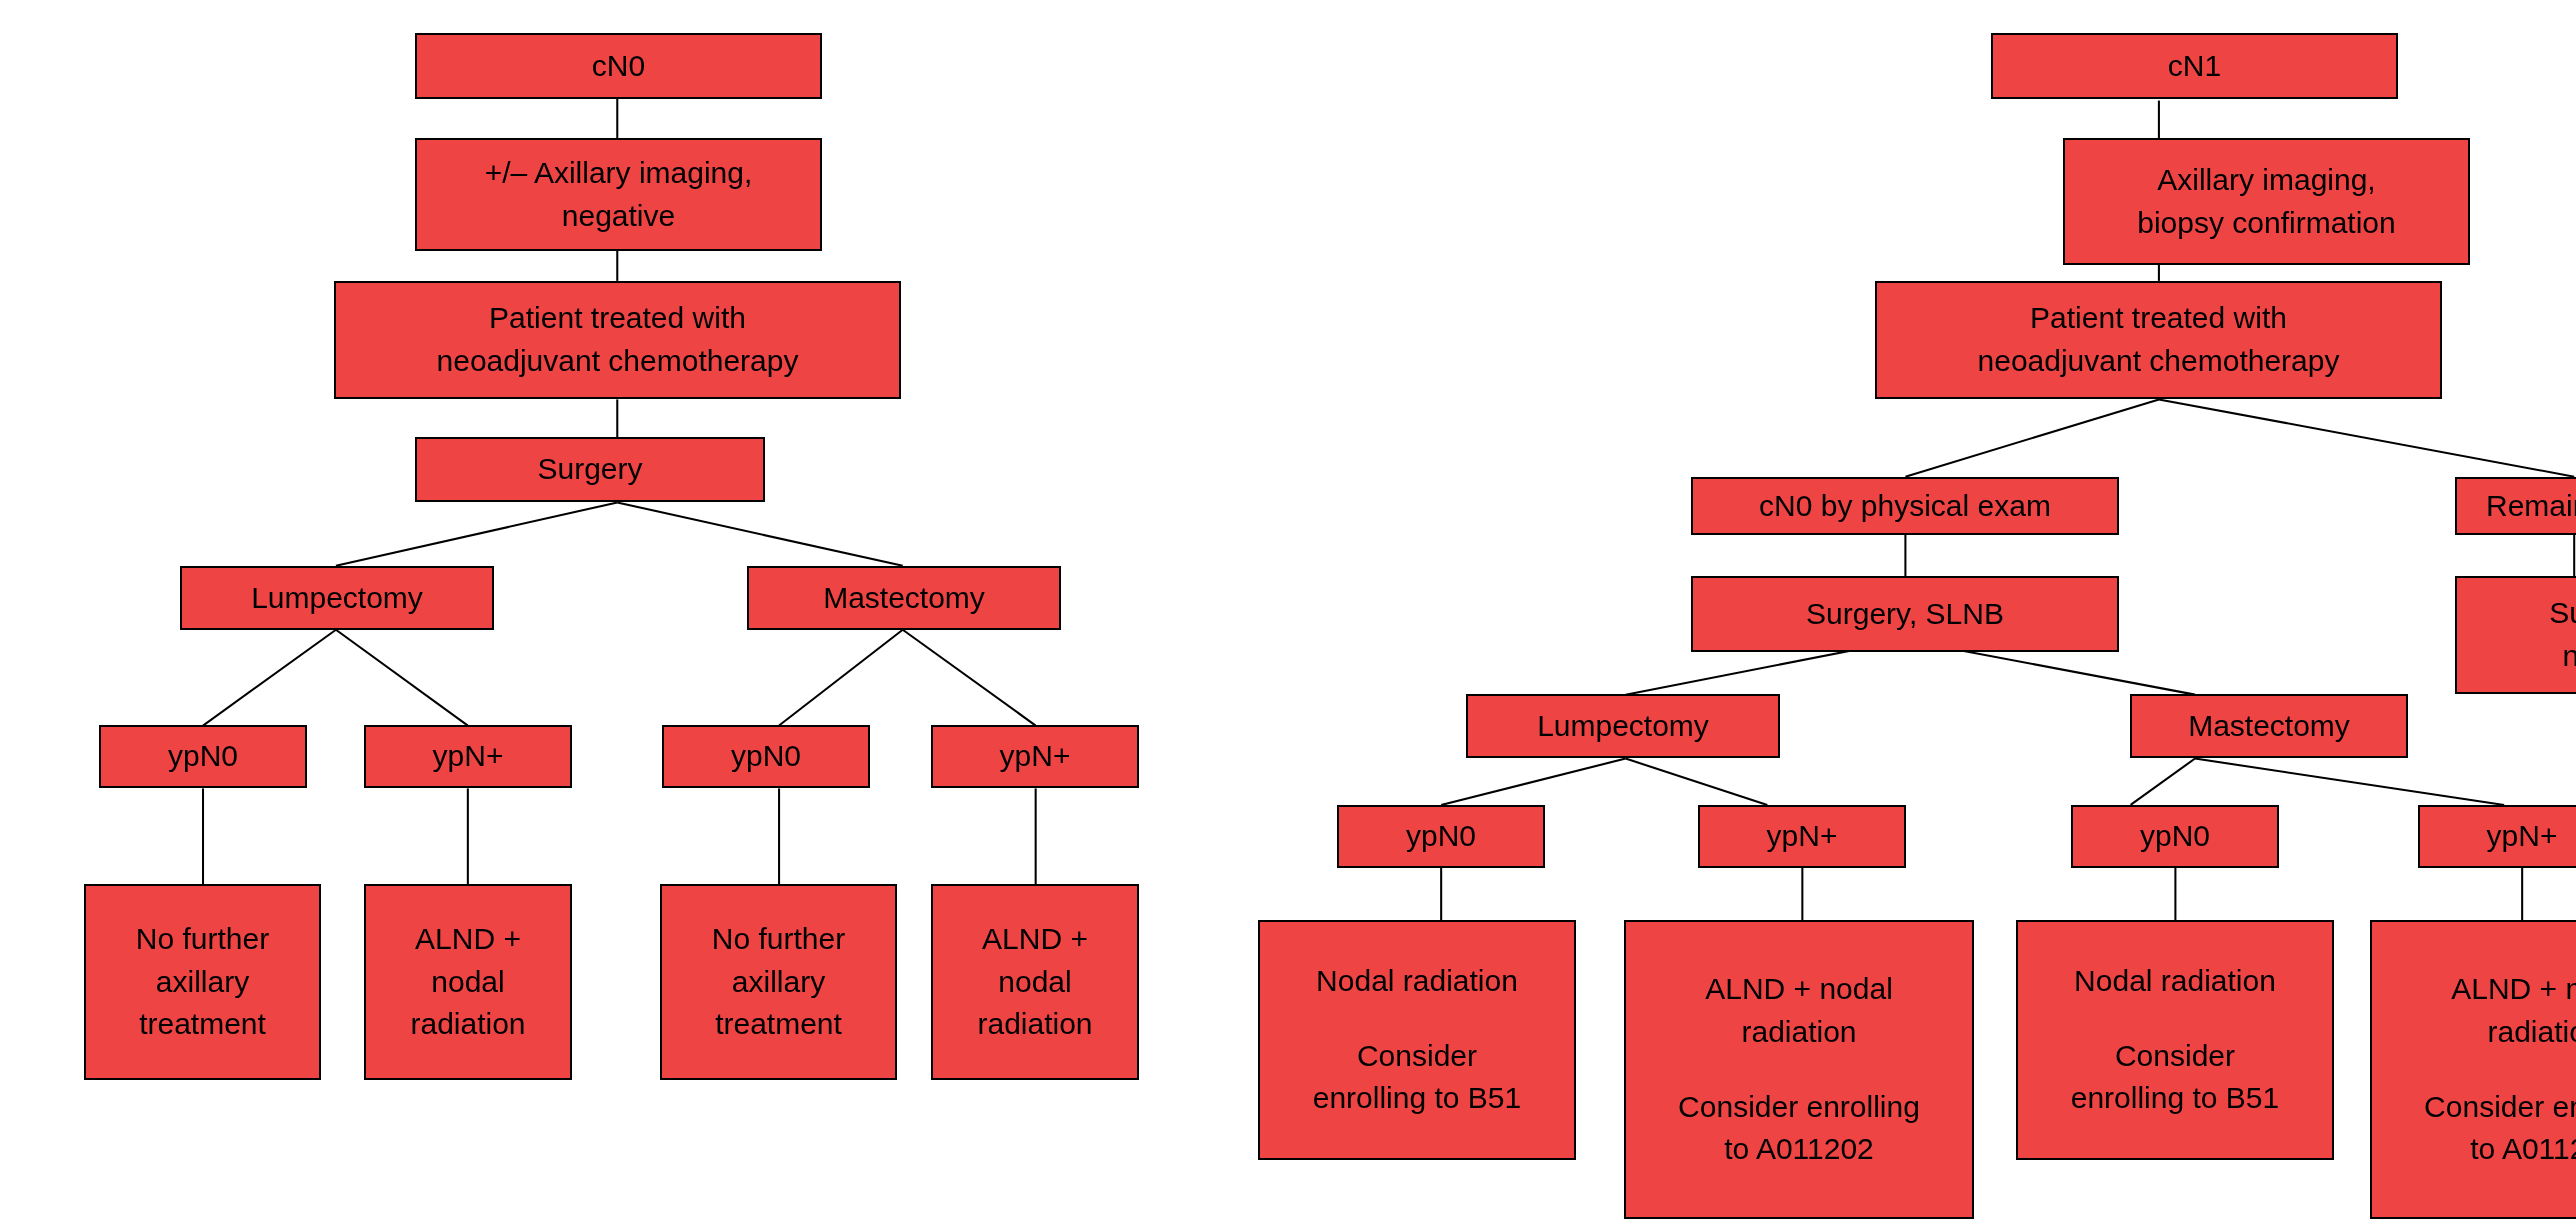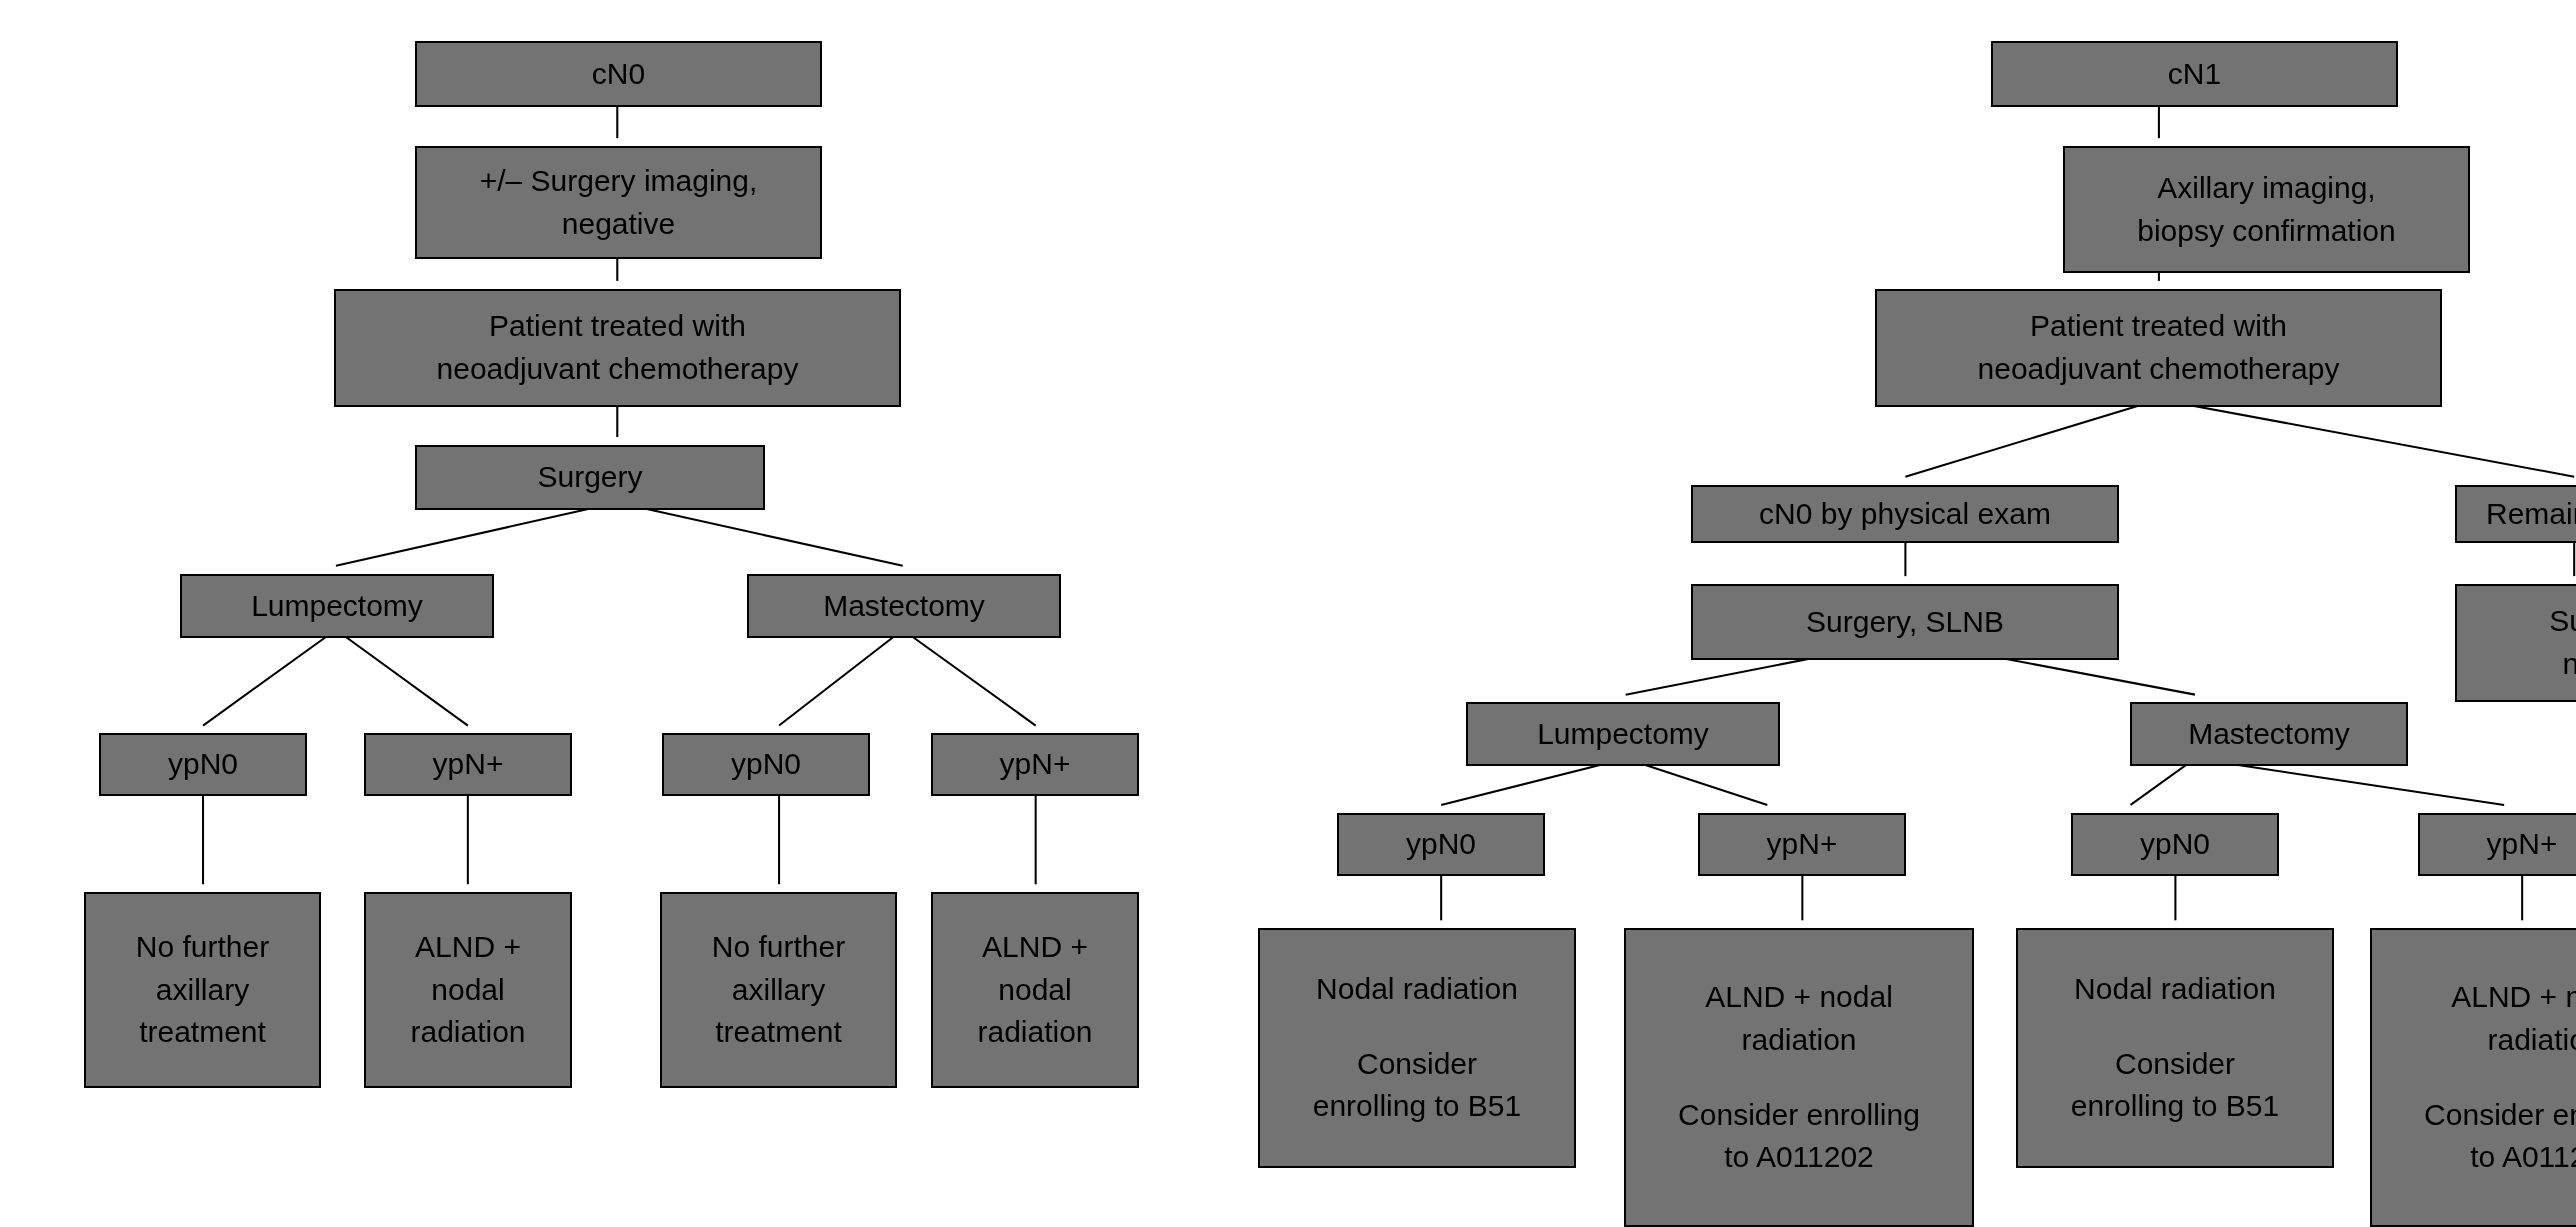--- a/index.html
+++ b/index.html
@@ -15,31 +15,31 @@
     position:absolute;
     left:0; top:0;
     width:2922px;
     height:1228px;
     pointer-events:none;
   }
   .node{
     position:absolute;
     box-sizing:border-box;
     border:2.1px solid #000000;
-    background:#737373;
+    background:#ef4444;
     display:flex;
     flex-direction:column;
+    align-items:center;
     justify-content:center;
     text-align:center;
     color:#000000;
     font-size:30px;
     line-height:1.42;
     padding:3.1px 5.2px;
     z-index:2;
-    margin-top:8px;
   }
   .node .ln{display:block;white-space:nowrap;}
   .node.gap .grp+.grp{margin-top:32px;}
   .grp{display:block;}
 </style>
 </head>
 <body>
 
 <div id="stage">
 
@@ -77,21 +77,21 @@
       <line x1="4222" y1="1684" x2="4222" y2="1786"></line>
       <line x1="4895" y1="1684" x2="4895" y2="1786"></line>
     </g>
   </svg>
 
   <div class="node" style="left:415px; top:33px; width:407px; height:66px;">
     <span class="ln">cN0</span>
   </div>
 
   <div class="node" style="left:415px; top:138px; width:407px; height:113px;">
-    <span class="ln">+/– Surgery imaging,</span>
+    <span class="ln">+/– Axillary imaging,</span>
     <span class="ln">negative</span>
   </div>
 
   <div class="node" style="left:334px; top:281px; width:567px; height:118px;">
     <span class="ln">Patient treated with</span>
     <span class="ln">neoadjuvant chemotherapy</span>
   </div>
 
   <div class="node" style="left:415px; top:437px; width:350px; height:65px;">
     <span class="ln">Surgery</span>

